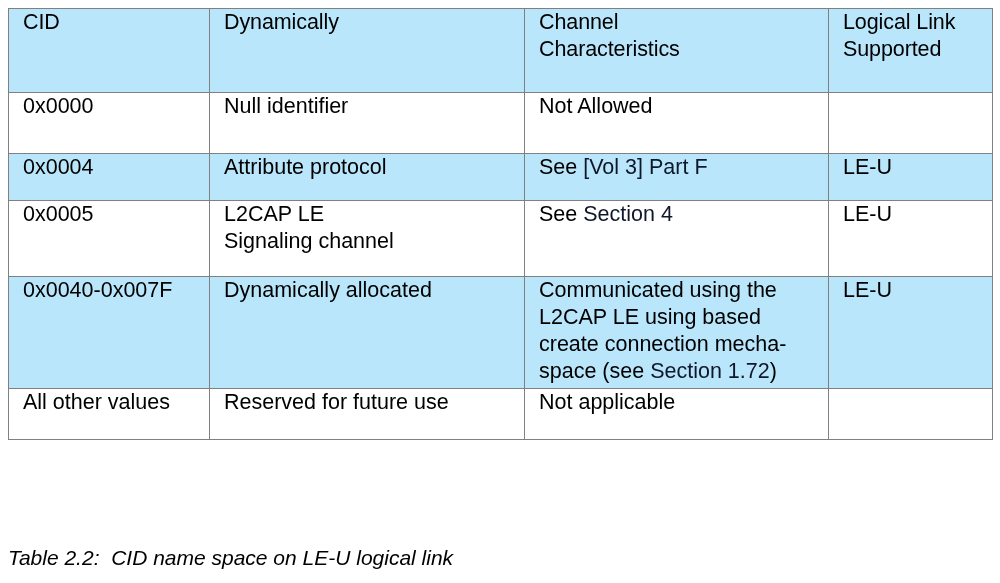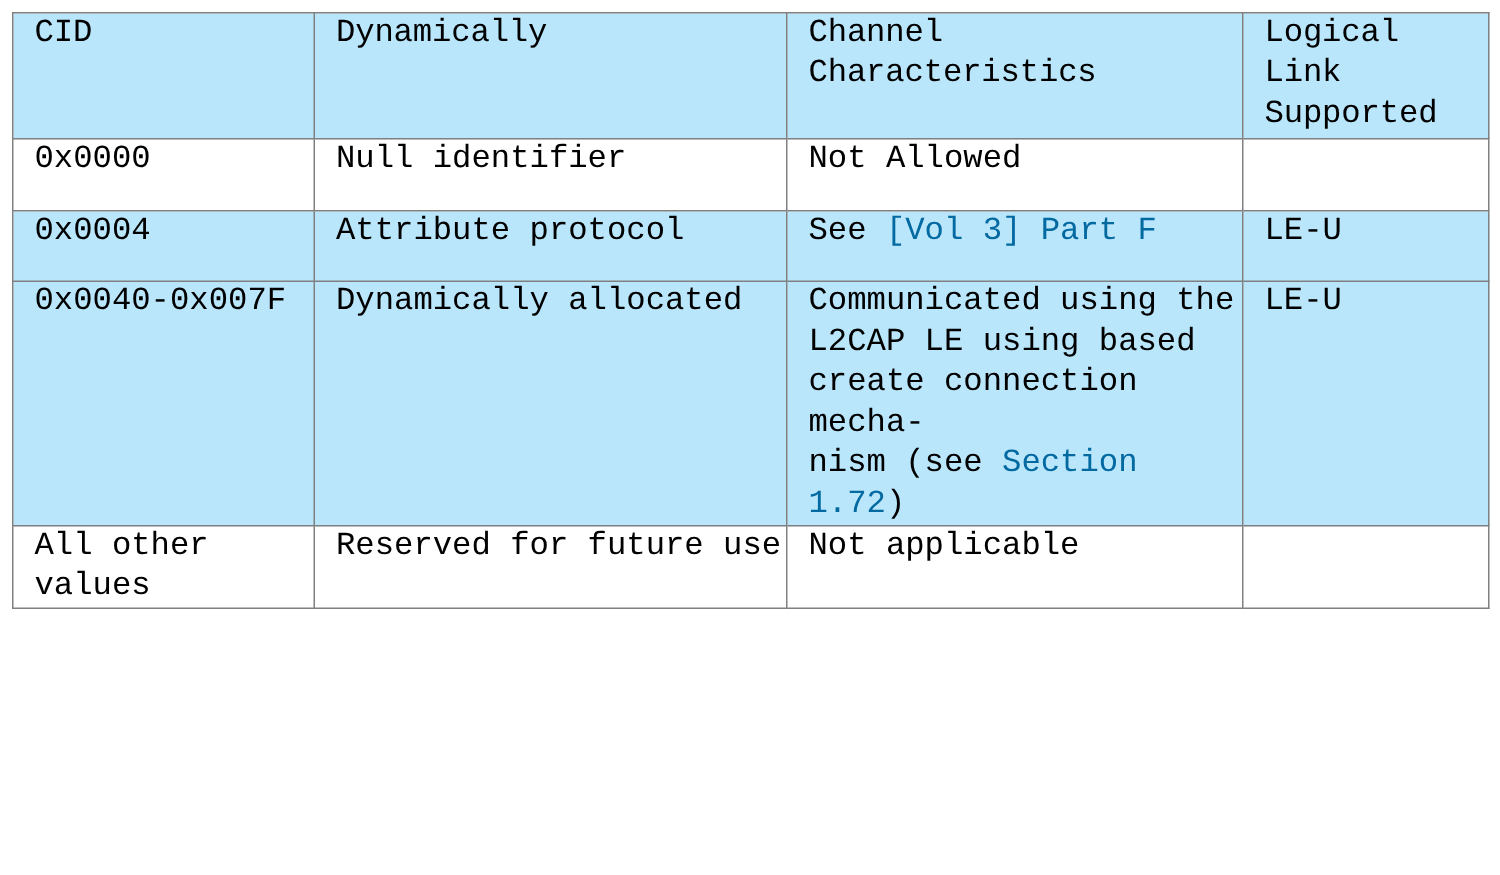--- a/index.html
+++ b/index.html
@@ -40,44 +40,43 @@
   table.cid-table td, table.cid-table th {
     border: 1px solid #808080;
     padding: 0 0 0 14px;
     font-size: 21.5px;
     line-height: 27px;
     text-align: left;
     vertical-align: top;
     font-weight: normal;
     color: #000000;
     box-sizing: border-box;
-    font-family: Liberation Mono, monospace;
   }
   thead th {
     background: #b9e6fb;
     font-weight: bold;
     vertical-align: bottom;
     height: 84px;
     padding-bottom: 9px;
     letter-spacing: -0.1px;
   }
   tbody tr.shade td { background: #b9e6fb; }
   tbody tr.plain td { background: #ffffff; }
 
   tbody td { padding-top: 9px; }
 
-  tr.r-0000 td { height: 48px; }
+  tr.r-0000 td { height: 61px; }
   tr.r-0004 td { height: 47px; }
   tr.r-0005 td { height: 76px; }
   tr.r-0006 td { height: 47px; }
   tr.r-0020 td { height: 47px; }
-  tr.r-0040 td { height: 152px; margin-left: 32px; }
+  tr.r-0040 td { height: 112px; margin-left: 32px; }
   tr.r-other td { height: 51px; margin-top: 20px; }
 
-  .lnk { color: #0369a1; }
+  .lnk { color: #0f172a; }
   .nowrap-line { display: block; }
 
   .caption {
     position: absolute;
     left: 8px;
     top: 545px;
     font-style: italic;
     font-size: 21px;
     line-height: 26px;
     color: #000000;
@@ -120,40 +119,50 @@
           <td></td>
         </tr>
 
         <tr class="shade r-0004">
           <td>0x0004</td>
           <td>Attribute protocol</td>
           <td><span>See </span><a class="lnk" href="#" style="text-decoration:none">[Vol 3] Part F</a></td>
           <td>LE-U</td>
         </tr>
 
+        <tr class="plain r-0005">
+          <td>0x0005</td>
+          <td>
+            <span class="nowrap-line">L2CAP LE</span>
+            <span class="nowrap-line">Signaling channel</span>
+          </td>
+          <td><span>See </span><a class="lnk" href="#" style="text-decoration:none">Section 4</a></td>
+          <td>LE-U</td>
+        </tr>
 
 
 
         <tr class="shade r-0040">
           <td>0x0040-0x007F</td>
           <td>Dynamically allocated</td>
           <td>
             <span class="nowrap-line">Communicated using the</span>
             <span class="nowrap-line">L2CAP LE using based</span>
             <span class="nowrap-line">create connection mecha-</span>
-            <span class="nowrap-line"><span>nism (see </span><a class="lnk" href="#" style="text-decoration:none">Section 1.72</a><span>)</span></span>
+            <span class="nowrap-line"><span>space (see </span><a class="lnk" href="#" style="text-decoration:none">Section 1.72</a><span>)</span></span>
           </td>
           <td>LE-U</td>
         </tr>
 
         <tr class="plain r-other">
           <td>All other values</td>
           <td>Reserved for future use</td>
           <td><span>Not applicable</span></td>
           <td></td>
         </tr>
 
       </tbody>
     </table>
   </div>
 
+  <div class="caption">Table 2.2:  CID name space on LE-U logical link</div>
 
 </div>
 
 </body></html>

